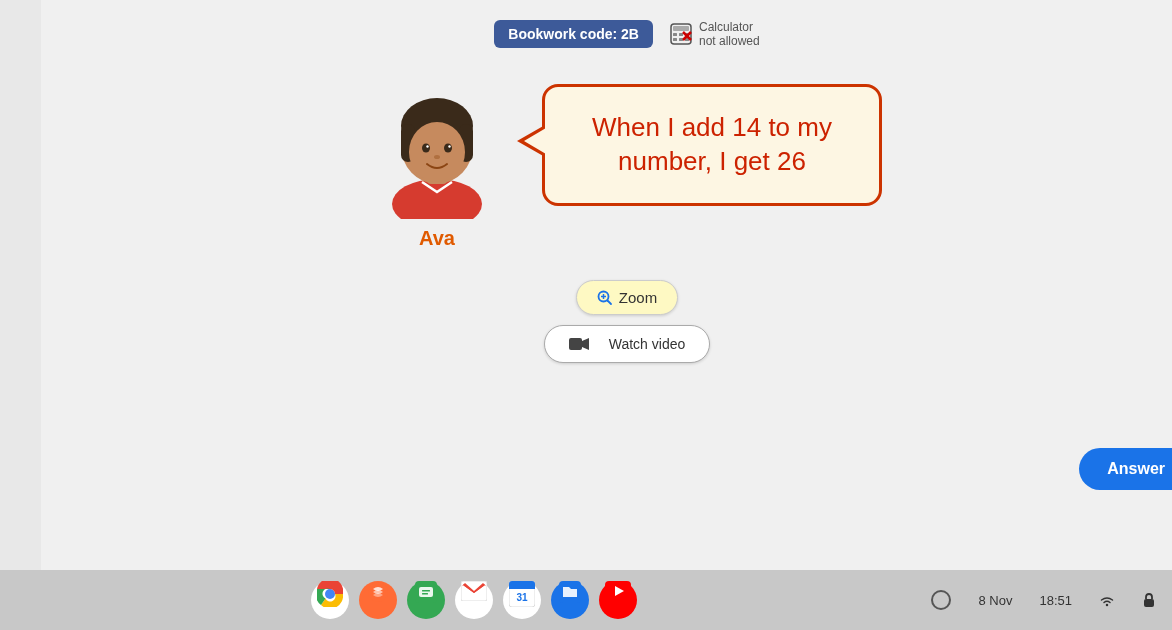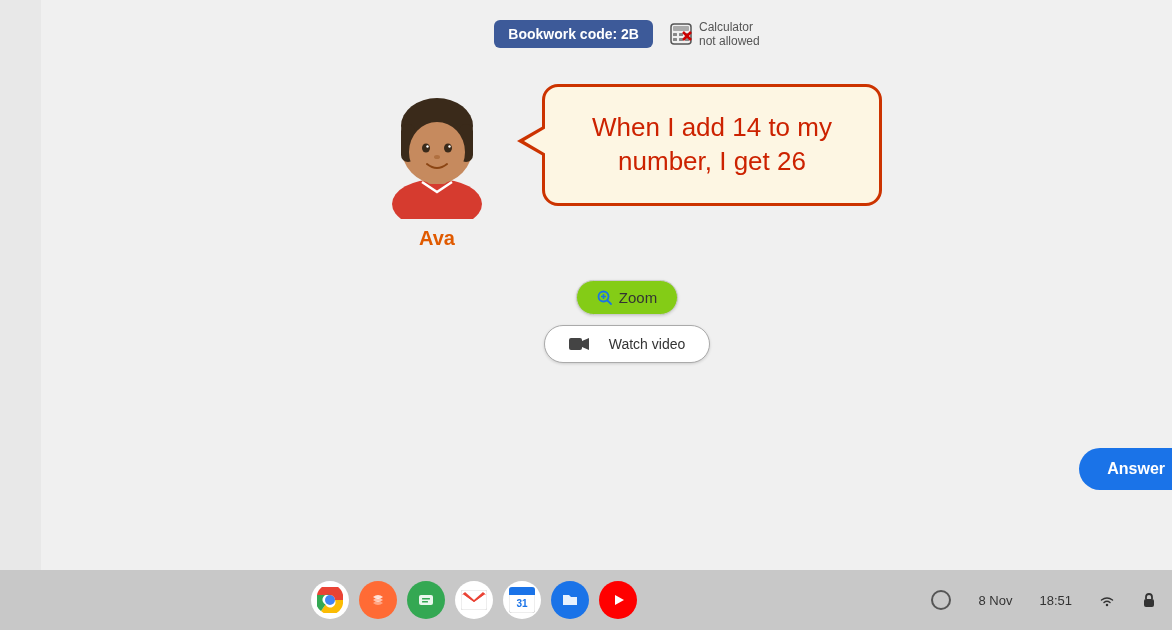--- a/index.html
+++ b/index.html
@@ -123,21 +123,21 @@
     }
 
     .actions-row {
       display: flex;
       flex-direction: column;
       align-items: center;
       gap: 10px;
     }
 
     .zoom-btn {
-      background: #84cc16;
+      background: #fef9c3;
       border: 1px solid #ccc;
       border-radius: 20px;
       padding: 8px 20px;
       font-size: 15px;
       color: #333;
       cursor: pointer;
       display: flex;
       align-items: center;
       gap: 6px;
       box-shadow: 0 1px 3px rgba(0,0,0,0.15);
@@ -190,21 +190,21 @@
       gap: 10px;
       flex: 1;
       justify-content: center;
     }
 
     .taskbar-icon {
       width: 38px;
       height: 38px;
       border-radius: 50%;
       display: flex;
-      align-items: center;
+      align-items: flex-start;
       justify-content: center;
       font-size: 18px;
       cursor: pointer;
     }
 
     .taskbar-right {
       display: flex;
       align-items: center;
       gap: 27px;
       font-size: 13px;

